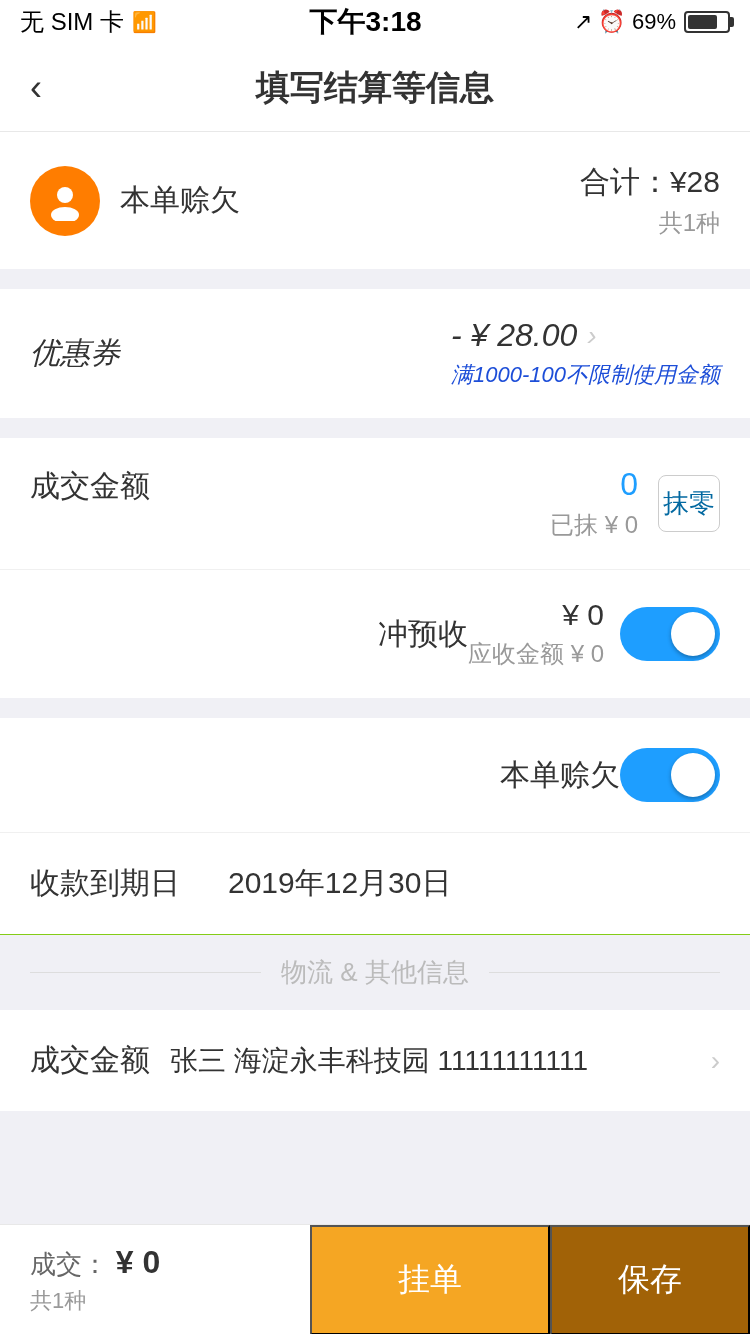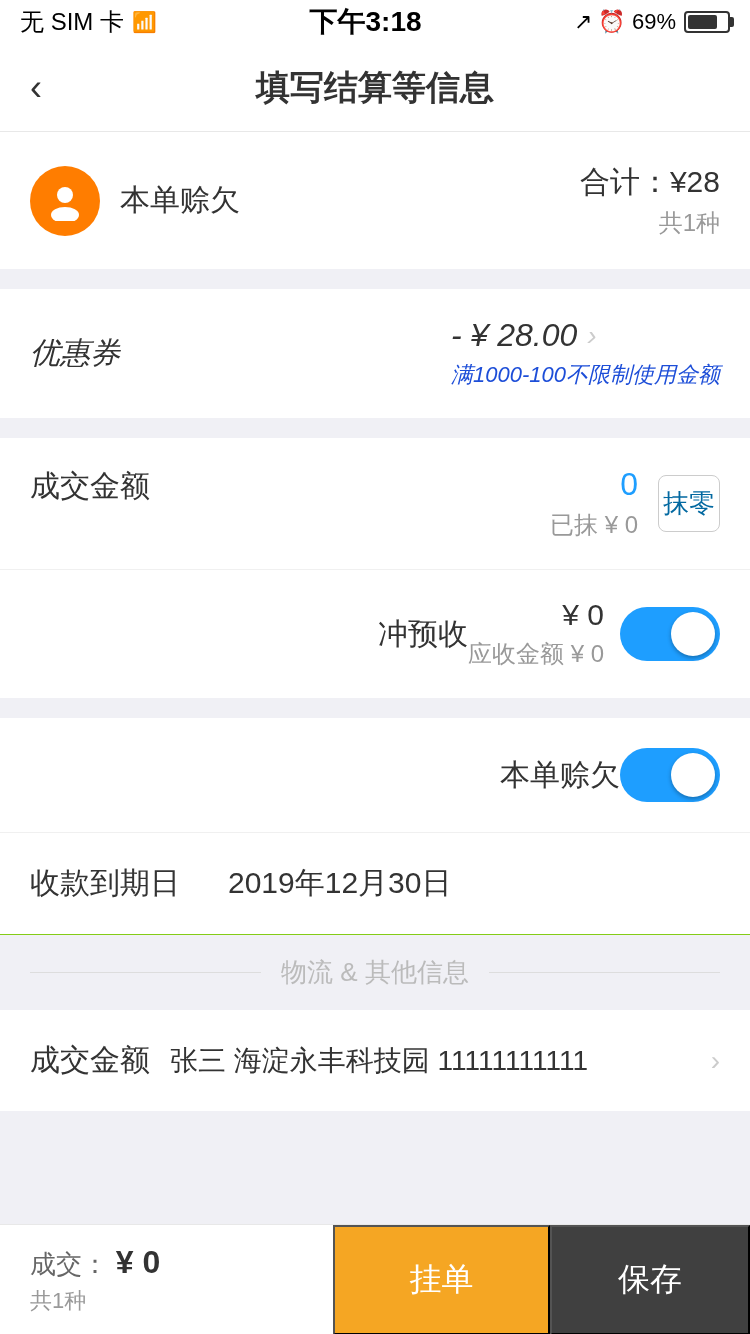--- a/index.html
+++ b/index.html
@@ -243,29 +243,29 @@
       height: 110px;
     }
     .bottom-info {
       flex: 1;
       padding: 0 30px;
     }
     .bottom-deal-label { font-size: 26px; color: #666; }
     .bottom-deal-amount { font-size: 32px; color: #333; font-weight: 600; display: inline; }
     .bottom-deal-count { font-size: 22px; color: #999; margin-top: 4px; }
     .bottom-btn-pending {
-      width: 217px; height: 110px;
+      width: 240px; height: 110px;
       background: #f5a623;
       display: flex; align-items: center; justify-content: center;
       font-size: 32px; color: #fff; font-weight: 500;
       cursor: pointer;
     }
     .bottom-btn-save {
       width: 200px; height: 110px;
-      background: #404040;
+      background: #a16207;
       display: flex; align-items: center; justify-content: center;
       font-size: 32px; color: #fff; font-weight: 500;
       cursor: pointer;
     }
 
     .flush-col {
       display: flex;
       flex-direction: column;
       align-items: flex-end;
     }

